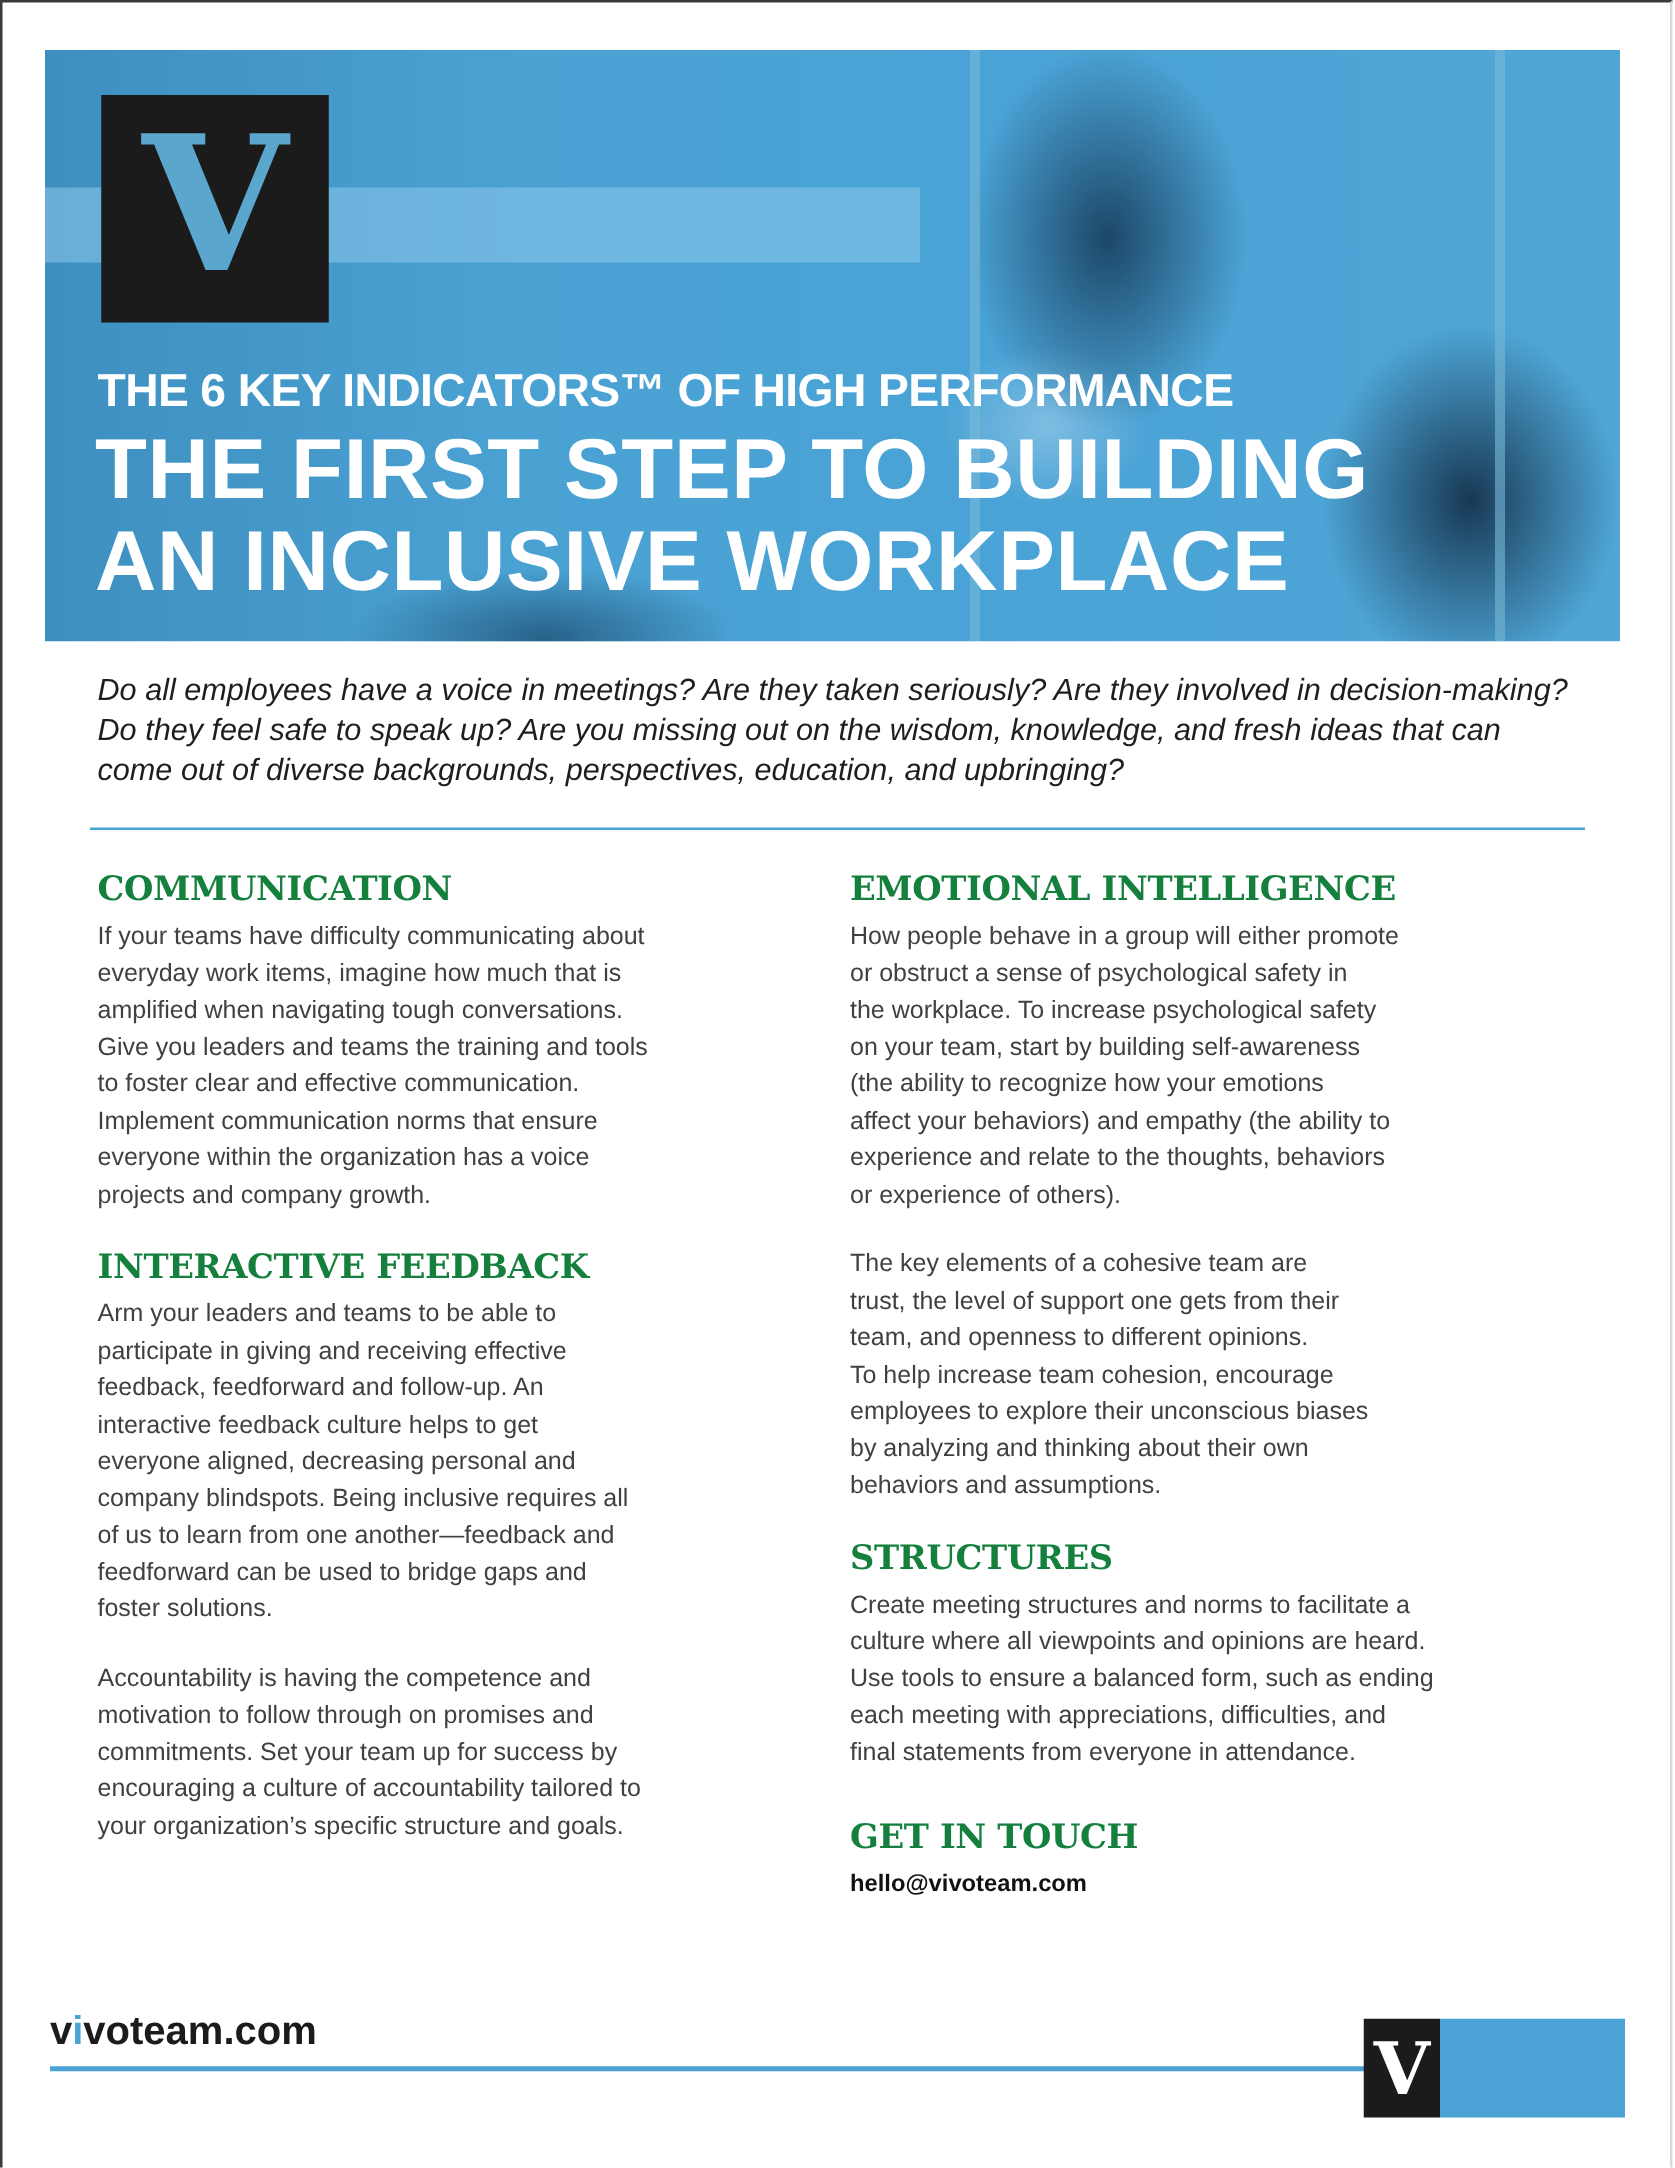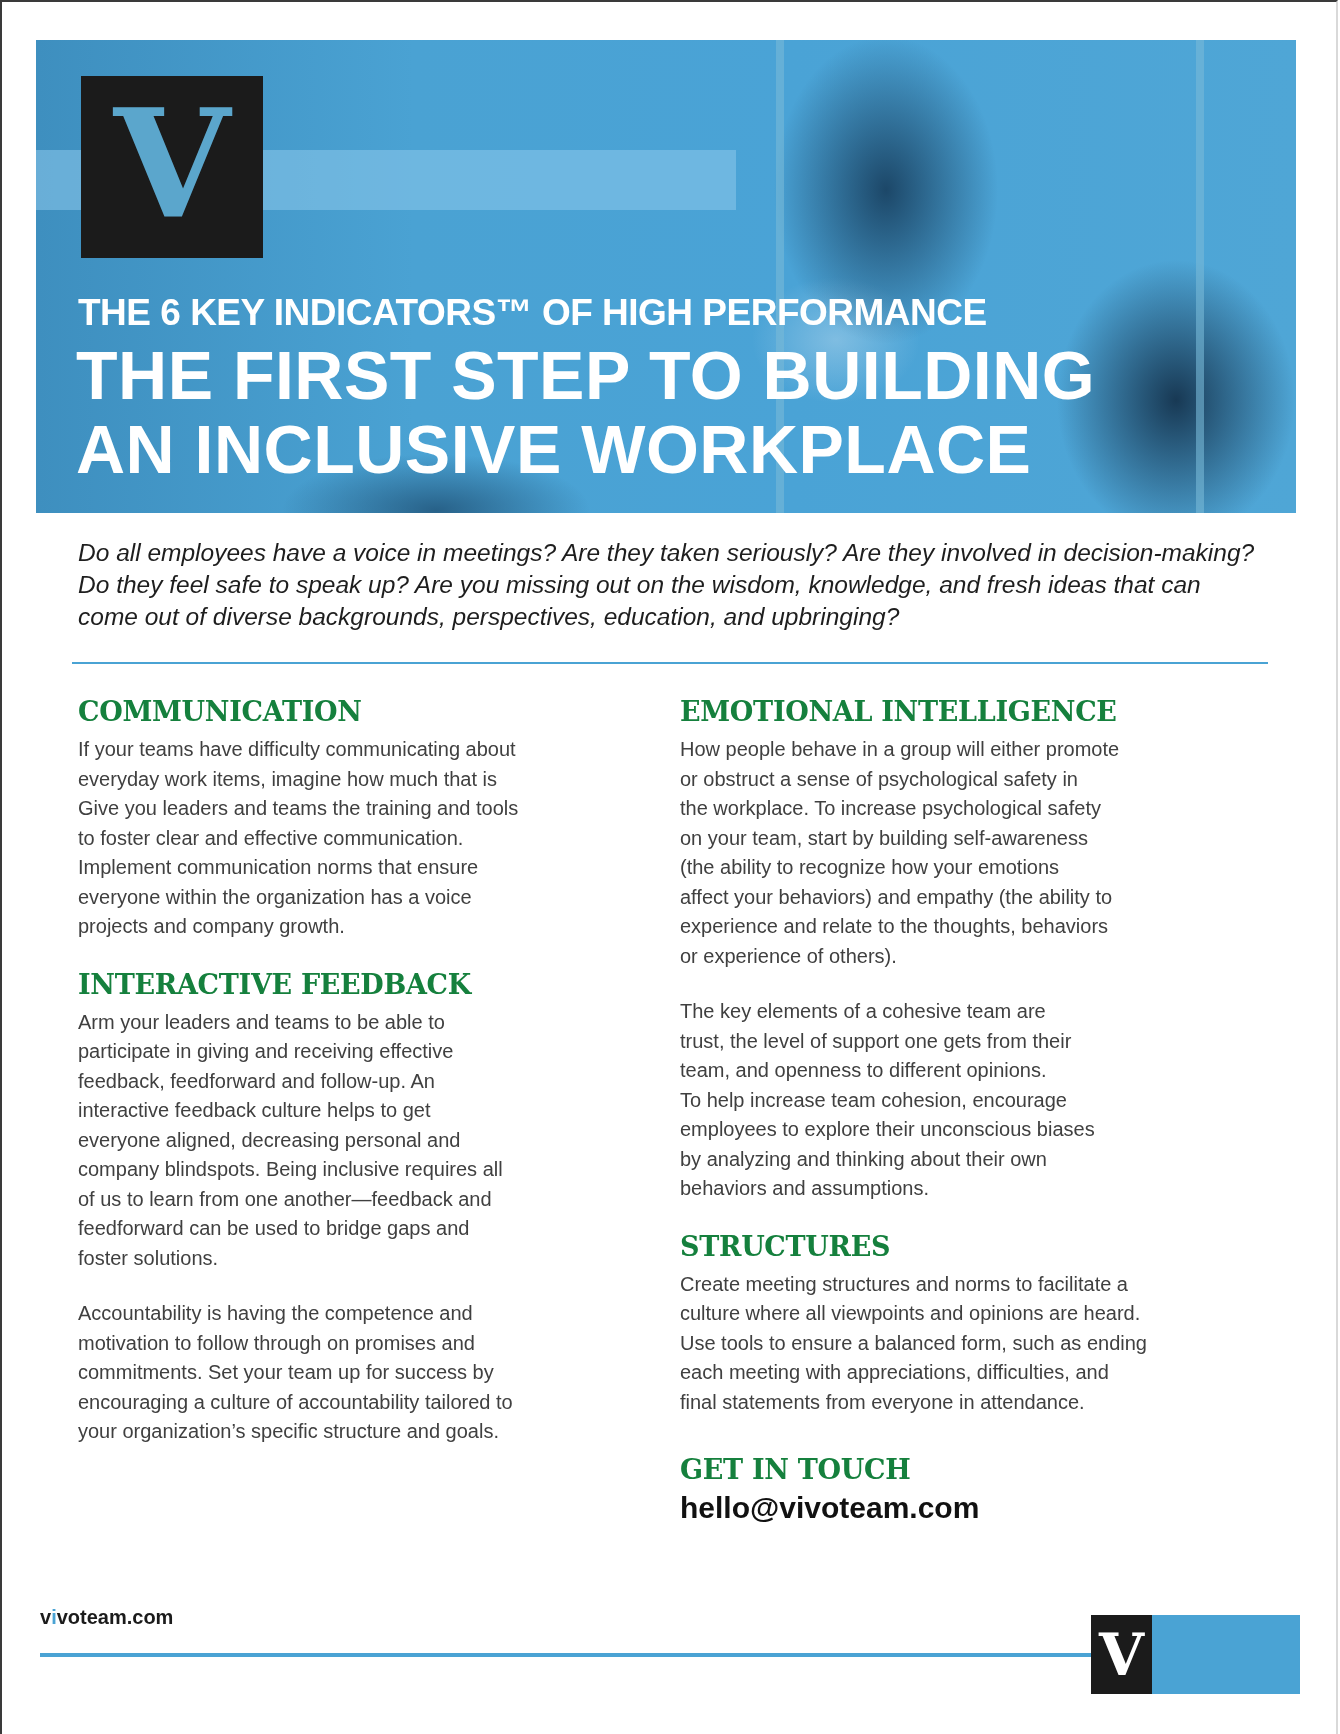--- a/index.html
+++ b/index.html
@@ -70,27 +70,27 @@
     margin: 0 0 6px 0; color: #15803d;
     font-family: "DejaVu Serif", "Liberation Serif", serif; font-weight: bold;
     font-size: 27px; line-height: 34px; letter-spacing: -0.3px;
   }
   .section p {
     margin: 0; color: #404040; font-size: 20px; line-height: 29.5px;
     font-family: "Liberation Sans", sans-serif;
   }
   .section .line { display: block; white-space: nowrap; }
   .contact-email {
-    color: #111111; font-weight: bold; font-size: 30px; line-height: 30px;
+    color: #111111; font-weight: bold; font-size: 19px; line-height: 30px;
     font-family: "Liberation Sans", sans-serif;
   }
   
   .site-url {
     position: absolute; left: 40px; top: 1606px;
-    font-size: 20px; font-weight: bold; color: #1b1b1b;
+    font-size: 32px; font-weight: bold; color: #1b1b1b;
     font-family: "Liberation Sans", sans-serif;
   }
   .site-url .accent { color: #4aa3d4; }
   .footer-line {
     position: absolute; left: 40px; top: 1653px; width: 1052px; height: 4px; background: #4aa3d4;
   }
   .footer-vbox {
     position: absolute; left: 1091px; top: 1615px; width: 61px; height: 79px; background: #1b1b1b;
     display: flex; align-items: center; justify-content: center;
   }
@@ -123,20 +123,21 @@
 
 <div class="intro">Do all employees have a voice in meetings? Are they taken seriously? Are they involved in decision-making? Do they feel safe to speak up? Are you missing out on the wisdom, knowledge, and fresh ideas that can come out of diverse backgrounds, perspectives, education, and upbringing?</div>
 <div class="divider"></div>
 
 <div class="col col-left">
   <div class="section">
     <h2>COMMUNICATION</h2>
     <p>
       <span class="line">If your teams have difficulty communicating about</span>
       <span class="line">everyday work items, imagine how much that is</span>
+      <span class="line">amplified when navigating tough conversations.</span>
       <span class="line">Give you leaders and teams the training and tools</span>
       <span class="line">to foster clear and effective communication.</span>
       <span class="line">Implement communication norms that ensure</span>
       <span class="line">everyone within the organization has a voice</span>
       <span class="line">projects and company growth.</span>
     </p>
   </div>
   <div class="section">
     <h2>INTERACTIVE FEEDBACK</h2>
     <p>

